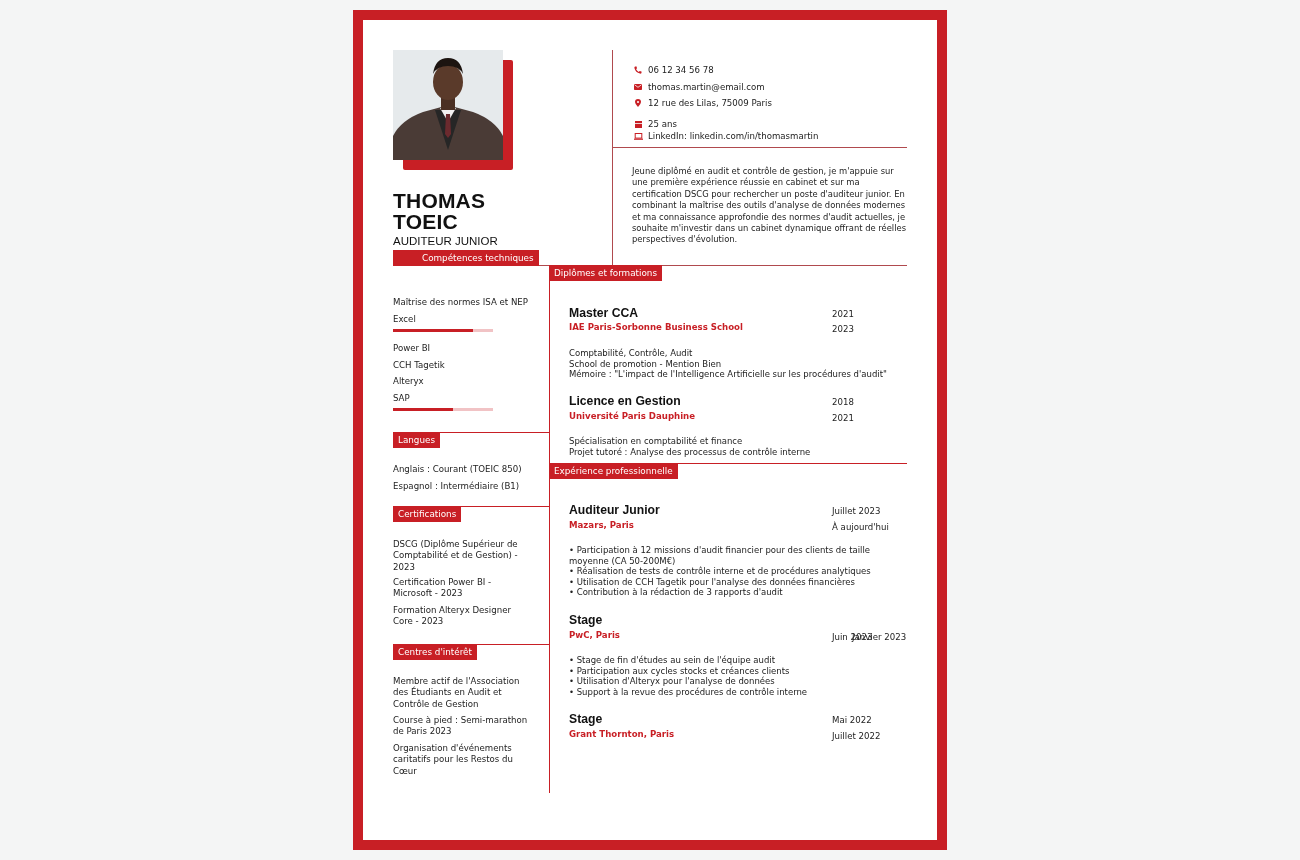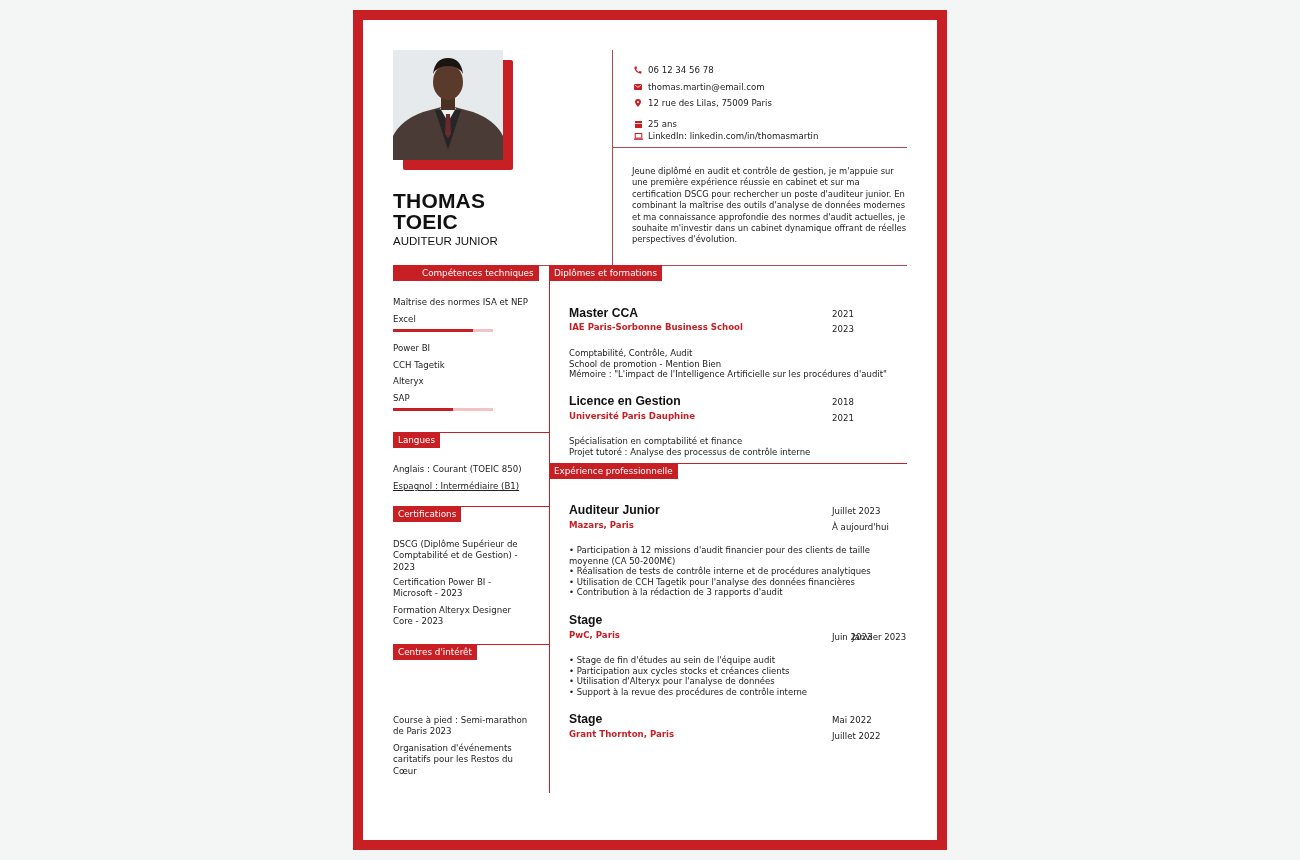--- a/index.html
+++ b/index.html
@@ -103,44 +103,45 @@
           <svg width="9" height="7" viewBox="0 0 9 7">
             <rect x="1.2" y="0.5" width="6.6" height="4.6" fill="none" stroke="#c81f25" stroke-width="1"></rect>
             <rect x="0" y="5.6" width="9" height="1.2" fill="#c81f25"></rect>
           </svg>
         </span>
     <span>LinkedIn: linkedin.com/in/thomasmartin</span>
   </div>
 
   <div class="summary">Jeune diplômé en audit et contrôle de gestion, je m'appuie sur une première expérience réussie en cabinet et sur ma certification DSCG pour rechercher un poste d'auditeur junior. En combinant la maîtrise des outils d'analyse de données modernes et ma connaissance approfondie des normes d'audit actuelles, je souhaite m'investir dans un cabinet dynamique offrant de réelles perspectives d'évolution.</div>
 
-  <div class="tag" style="left:30px;top:245px;padding-left:29px;">Compétences techniques</div>
+  <div class="tag" style="left:30px;top:230px;padding-left:29px;">Compétences techniques</div>
   <div class="lt" style="top:277px;width:150px;">Maîtrise des normes ISA et NEP</div>
   <div class="lt" style="top:294px;">Excel</div>
   <div class="bar" style="top:309px;">
         <div class="fill" style="width:80%;"></div>
       </div>
   <div class="lt" style="top:323px;">Power BI</div>
   <div class="lt" style="top:340px;">CCH Tagetik</div>
   <div class="lt" style="top:356px;">Alteryx</div>
   <div class="lt" style="top:373px;">SAP</div>
   <div class="bar" style="top:388px;">
         <div class="fill" style="width:60%;"></div>
       </div>
 
   <div class="tag" style="left:30px;top:412px;">Langues</div>
   <div class="lt" style="top:444px;width:150px;">Anglais : Courant (TOEIC 850)</div>
-  <div class="lt" style="top:461px;width:150px;text-decoration:underline;">Espagnol : Intermédiaire (B1)</div>
+  <div class="lt" style="top:461px;width:150px;">Espagnol : Intermédiaire (B1)</div>
 
   <div class="tag" style="left:30px;top:486px;">Certifications</div>
   <div class="lt" style="top:519px;width:135px;">DSCG (Diplôme Supérieur de Comptabilité et de Gestion) - 2023</div>
   <div class="lt" style="top:557px;width:120px;">Certification Power BI - Microsoft - 2023</div>
   <div class="lt" style="top:585px;width:130px;">Formation Alteryx Designer Core - 2023</div>
 
   <div class="tag" style="left:30px;top:624px;">Centres d'intérêt</div>
+  <div class="lt" style="top:656px;width:135px;">Membre actif de l'Association des Étudiants en Audit et Contrôle de Gestion</div>
   <div class="lt" style="top:695px;width:135px;">Course à pied : Semi-marathon de Paris 2023</div>
   <div class="lt" style="top:723px;width:130px;">Organisation d'événements caritatifs pour les Restos du Cœur</div>
 
   <div class="tag" style="left:186px;top:245px;">Diplômes et formations</div>
 
   <div class="etitle" style="top:286px;">Master CCA</div>
   <div class="esub" style="top:302px;">IAE Paris-Sorbonne Business School</div>
   <div class="edate" style="top:289px;">2021</div>
   <div class="edate" style="top:304px;">2023</div>
   <div class="edesc" style="top:328px;">

